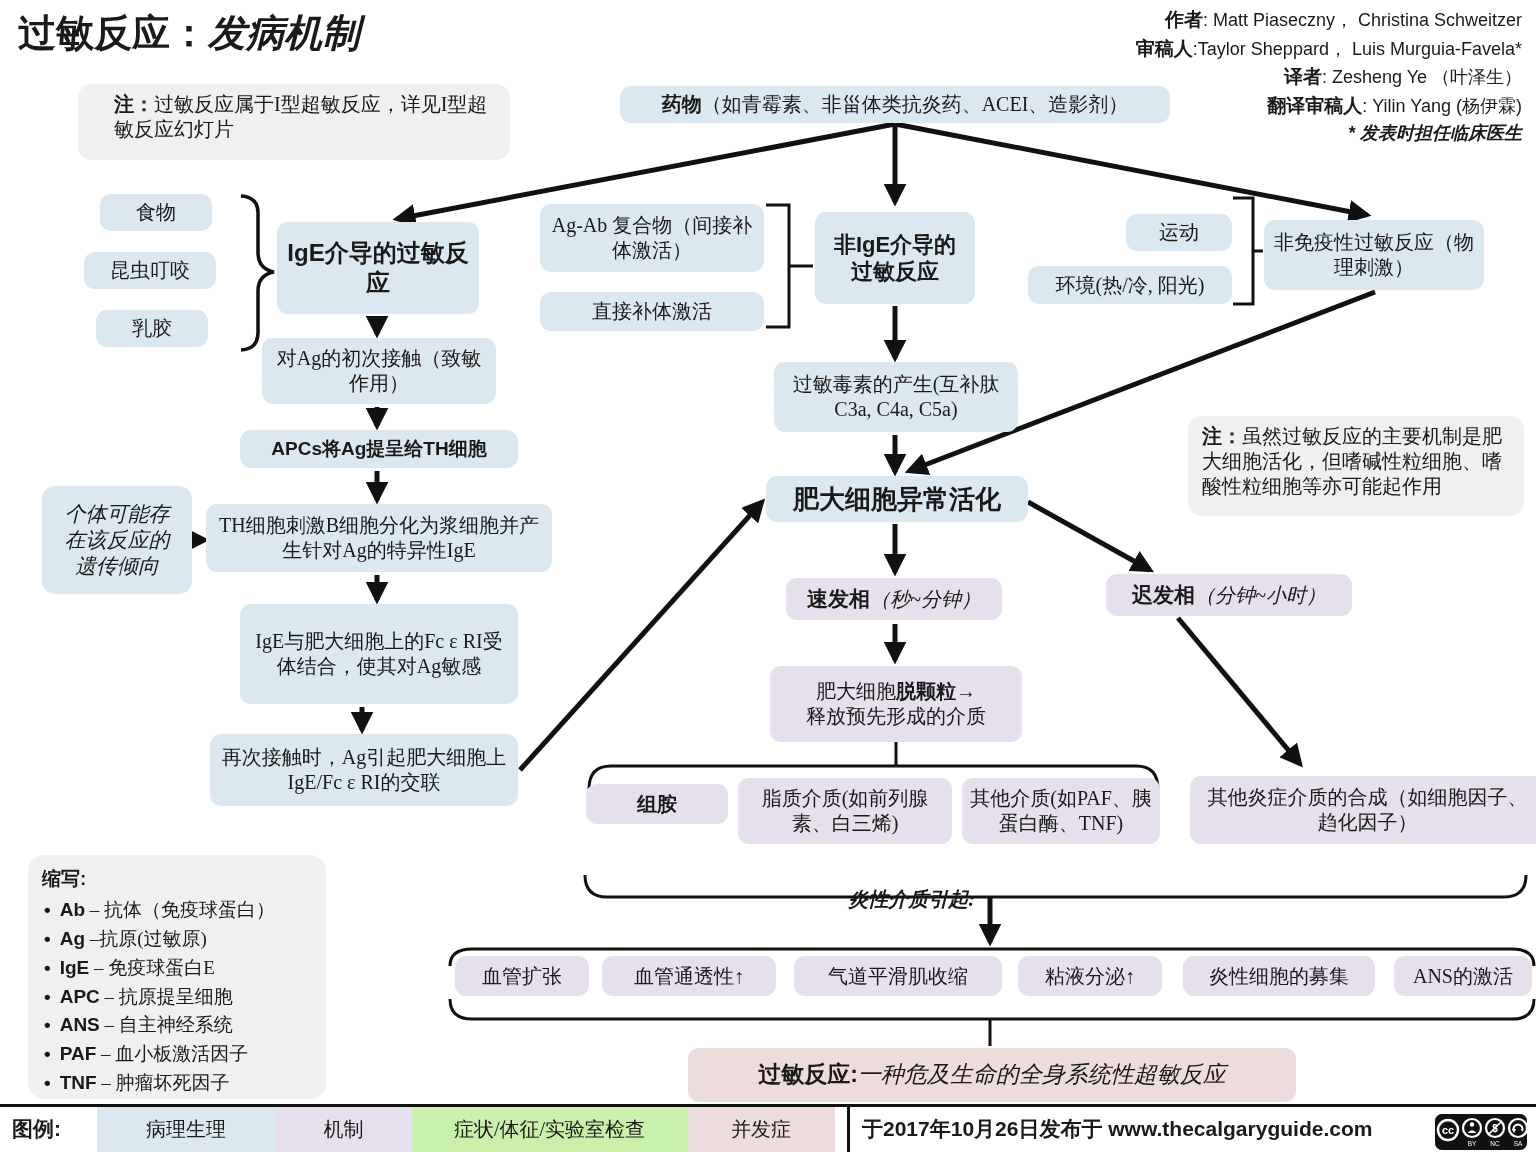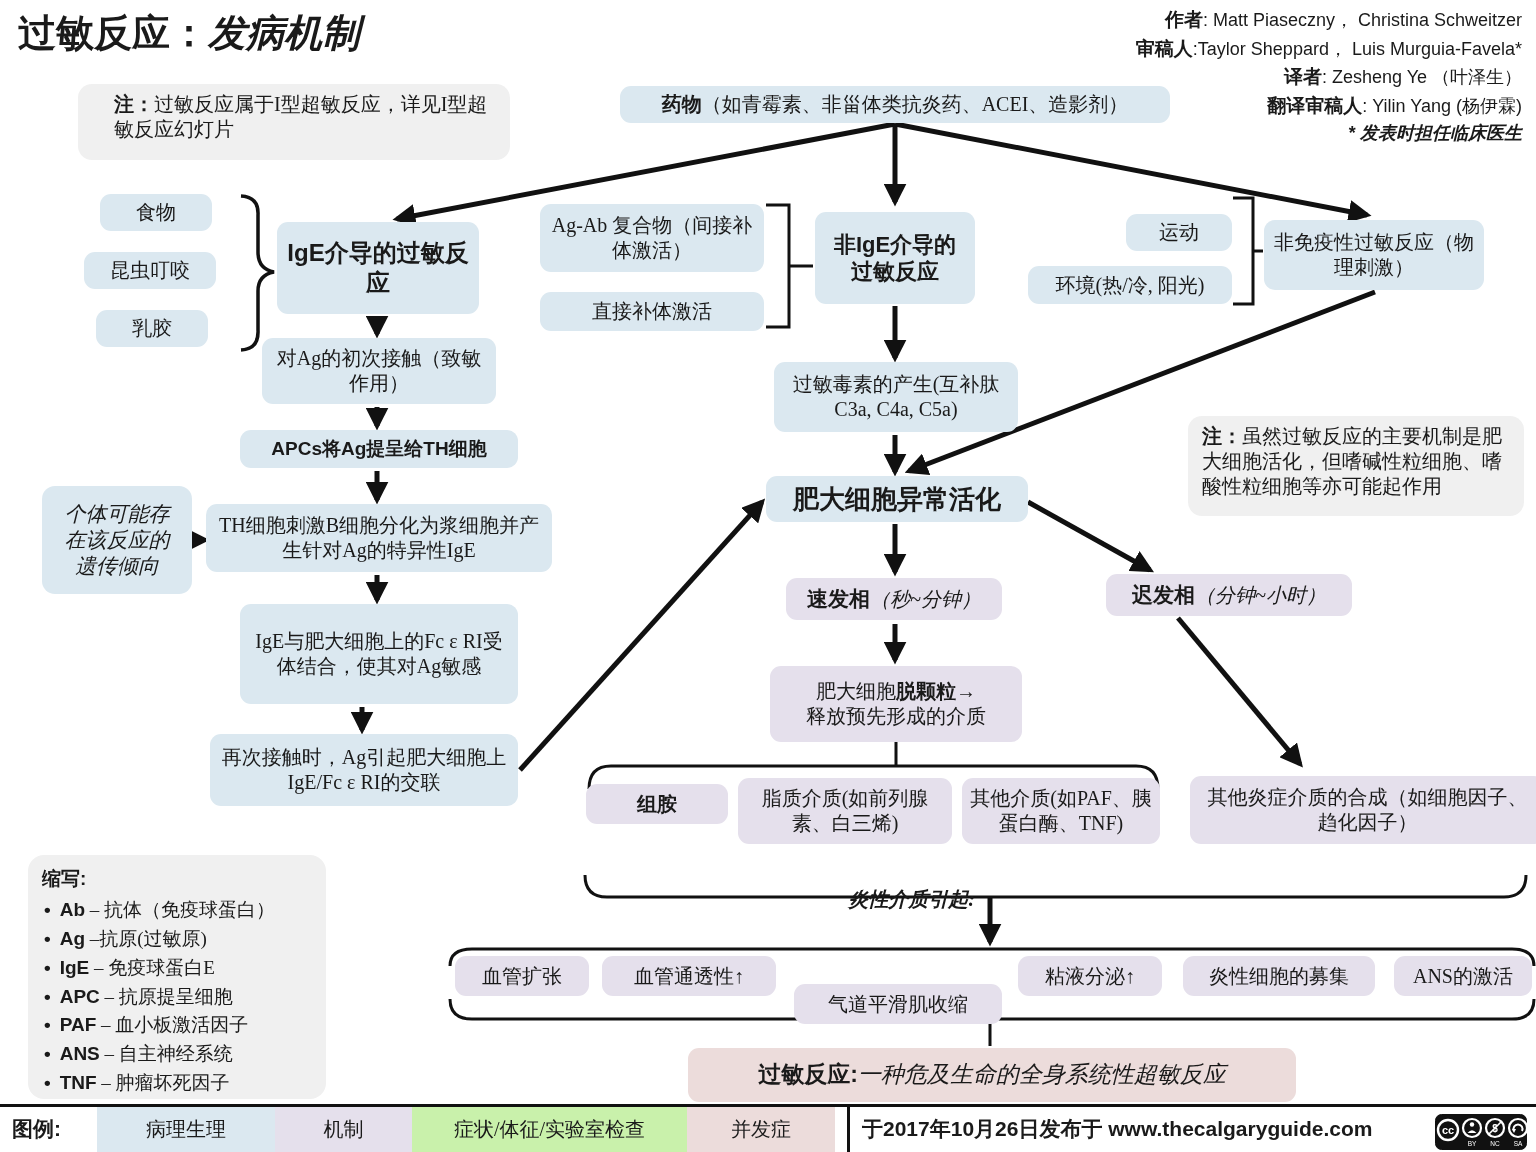--- a/index.html
+++ b/index.html
@@ -195,21 +195,21 @@
     </div>
 
   <div id="inflam">炎性介质引起:</div>
 
   <div class="box purple" style="left:455px;top:956px;width:134px;height:40px;">
       <span>血管扩张</span>
     </div>
   <div class="box purple" style="left:602px;top:956px;width:174px;height:40px;">
       <span>血管通透性↑</span>
     </div>
-  <div class="box purple" style="left:794px;top:956px;width:208px;height:40px;margin-top:28px;">
+  <div class="box purple" style="left:794px;top:956px;width:208px;height:40px;">
       <span>气道平滑肌收缩</span>
     </div>
   <div class="box purple" style="left:1018px;top:956px;width:144px;height:40px;">
       <span>粘液分泌↑</span>
     </div>
   <div class="box purple" style="left:1183px;top:956px;width:192px;height:40px;">
       <span>炎性细胞的募集</span>
     </div>
   <div class="box purple" style="left:1394px;top:956px;width:138px;height:40px;">
       <span>ANS的激活</span>
@@ -219,22 +219,22 @@
     <div><span class="bs">过敏反应:</span><span class="it">一种危及生命的全身系统性超敏反应</span></div>
   </div>
 
   <div id="abbr">
     <div class="abbr-title">缩写:</div>
     <ul>
       <li><span class="a">Ab</span><span class="d"> – 抗体（免疫球蛋白）</span></li>
       <li><span class="a">Ag</span><span class="d"> –抗原(过敏原)</span></li>
       <li><span class="a">IgE</span><span class="d"> – 免疫球蛋白E</span></li>
       <li><span class="a">APC</span><span class="d"> – 抗原提呈细胞</span></li>
+      <li><span class="a">ANS</span><span class="d"> – 自主神经系统</span></li>
       <li><span class="a">PAF</span><span class="d"> – 血小板激活因子</span></li>
-      <li><span class="a">ANS</span><span class="d"> – 自主神经系统</span></li>
       <li><span class="a">TNF</span><span class="d"> – 肿瘤坏死因子</span></li>
     </ul>
   </div>
 
   <div id="footer">
     <div id="legend-label">图例:</div>
     <div class="lcell lg0">
         <span>病理生理</span>
       </div>
     <div class="lcell lg1">

